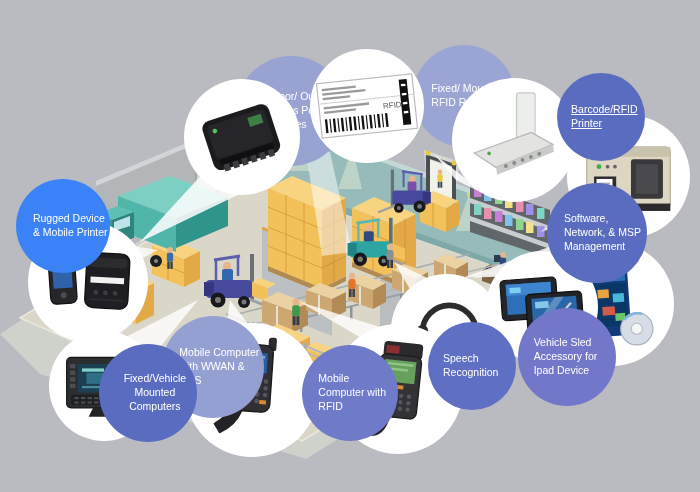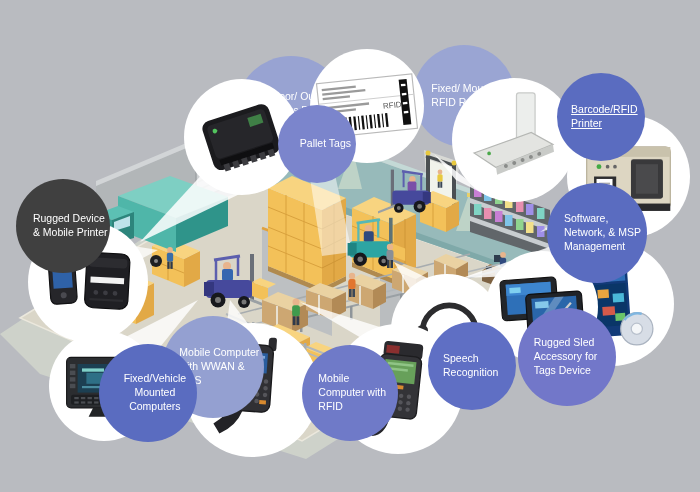--- a/index.html
+++ b/index.html
@@ -569,53 +569,50 @@
         <circle cx="73" cy="59" r="2" fill="#3c3c42"></circle>
         <rect x="52" y="64" width="28" height="2" fill="#2c2c30"></rect>
       </g>
     </svg>
   </div>
 
   <div class="bubble behind pad-right" style="left: 236px; top: 56px; width: 110px; height: 110px; background: rgb(152, 163, 210);">
     <span>Indoor/ Outdoor Access Points &amp; Switches</span>
   </div>
 
-  <div class="bubble" style="left: 278px; top: 105px; width: 78px; height: 78px; background: rgb(123, 133, 204);">
-    <span style="padding-left:28%;">Pallet Tags</span>
-  </div>
 
   <div class="bubble behind" style="left: 413px; top: 45px; width: 102px; height: 102px; background: rgb(154, 165, 211);">
     <span style="padding-left:16%;">Fixed/ Mounted RFID Readers</span>
   </div>
 
   <div class="bubble" style="left: 557px; top: 73px; width: 88px; height: 88px; background: rgb(90, 108, 192);">
     <span style="padding-left:12%;text-decoration:underline;">Barcode/RFID Printer</span>
   </div>
 
   <div class="bubble" style="left: 547px; top: 183px; width: 100px; height: 100px; background: rgb(90, 108, 192);">
     <span style="padding-left:14%;">Software, Network, &amp; MSP Management</span>
   </div>
 
   <div class="bubble" style="left: 518px; top: 308px; width: 98px; height: 98px; background: rgb(114, 119, 201);">
-    <span style="padding-left:12%;">Rugged Sled Accessory for Tags Device</span>
+    <span style="padding-left:12%;">Vehicle Sled Accessory for Ipad Device</span>
   </div>
 
   <div class="bubble" style="left: 302px; top: 345px; width: 96px; height: 96px; background: rgb(111, 122, 200);">
     <span style="padding-left:14%;">Mobile Computer with RFID</span>
   </div>
 
   <div class="bubble" style="left: 428px; top: 322px; width: 88px; height: 88px; background: rgb(95, 111, 196);">
     <span style="padding-left:14%;">Speech Recognition</span>
   </div>
 
   <div class="bubble" style="left: 162px; top: 316px; width: 102px; height: 102px; background: rgb(148, 160, 209);">
     <span style="padding-left:14%;">Mobile Computer with WWAN &amp; GPS</span>
   </div>
 
   <div class="bubble" style="left: 99px; top: 344px; width: 98px; height: 98px; background: rgb(90, 108, 192);">
     <span style="padding-left:14%;text-align:center;">Fixed/Vehicle Mounted Computers</span>
   </div>
 
-  <div class="bubble" style="left: 16px; top: 179px; width: 94px; height: 94px; background: #404040;">
+  <div class="bubble" style="left: 16px; top: 179px; width: 94px; height: 94px; background: #3b82f6;">
     <span style="padding-left:16%;">Rugged Device &amp; Mobile Printer</span>
   </div>
 
 </div>
 
 </body></html>

